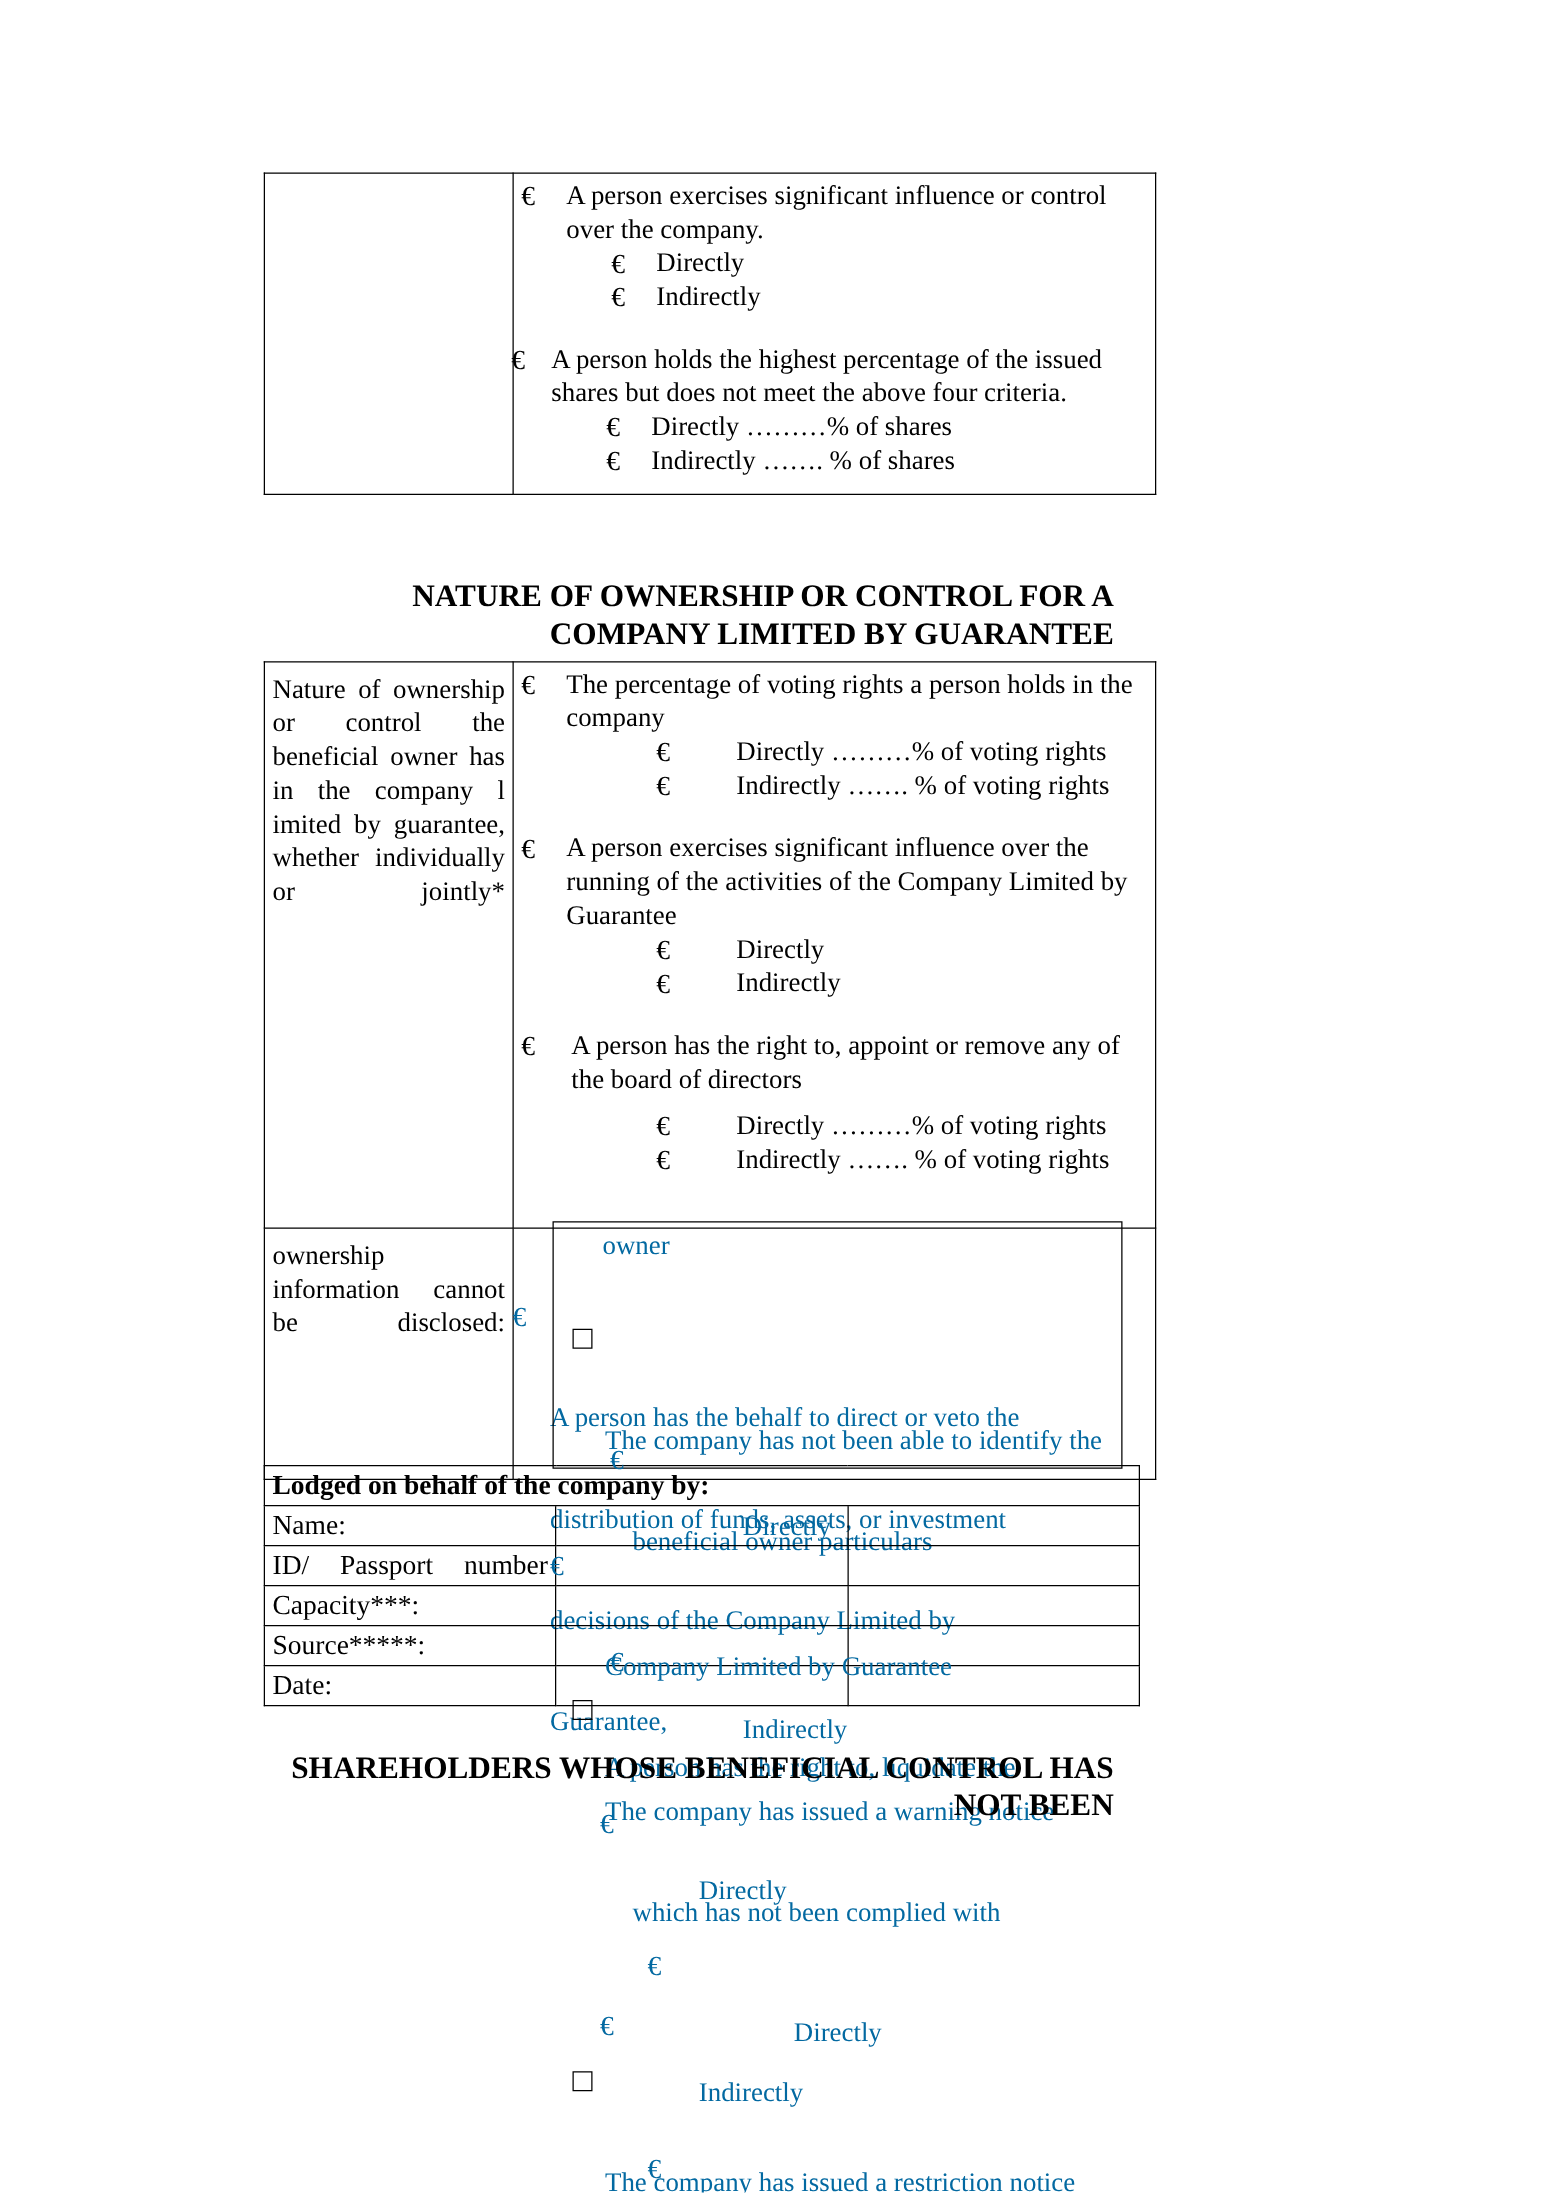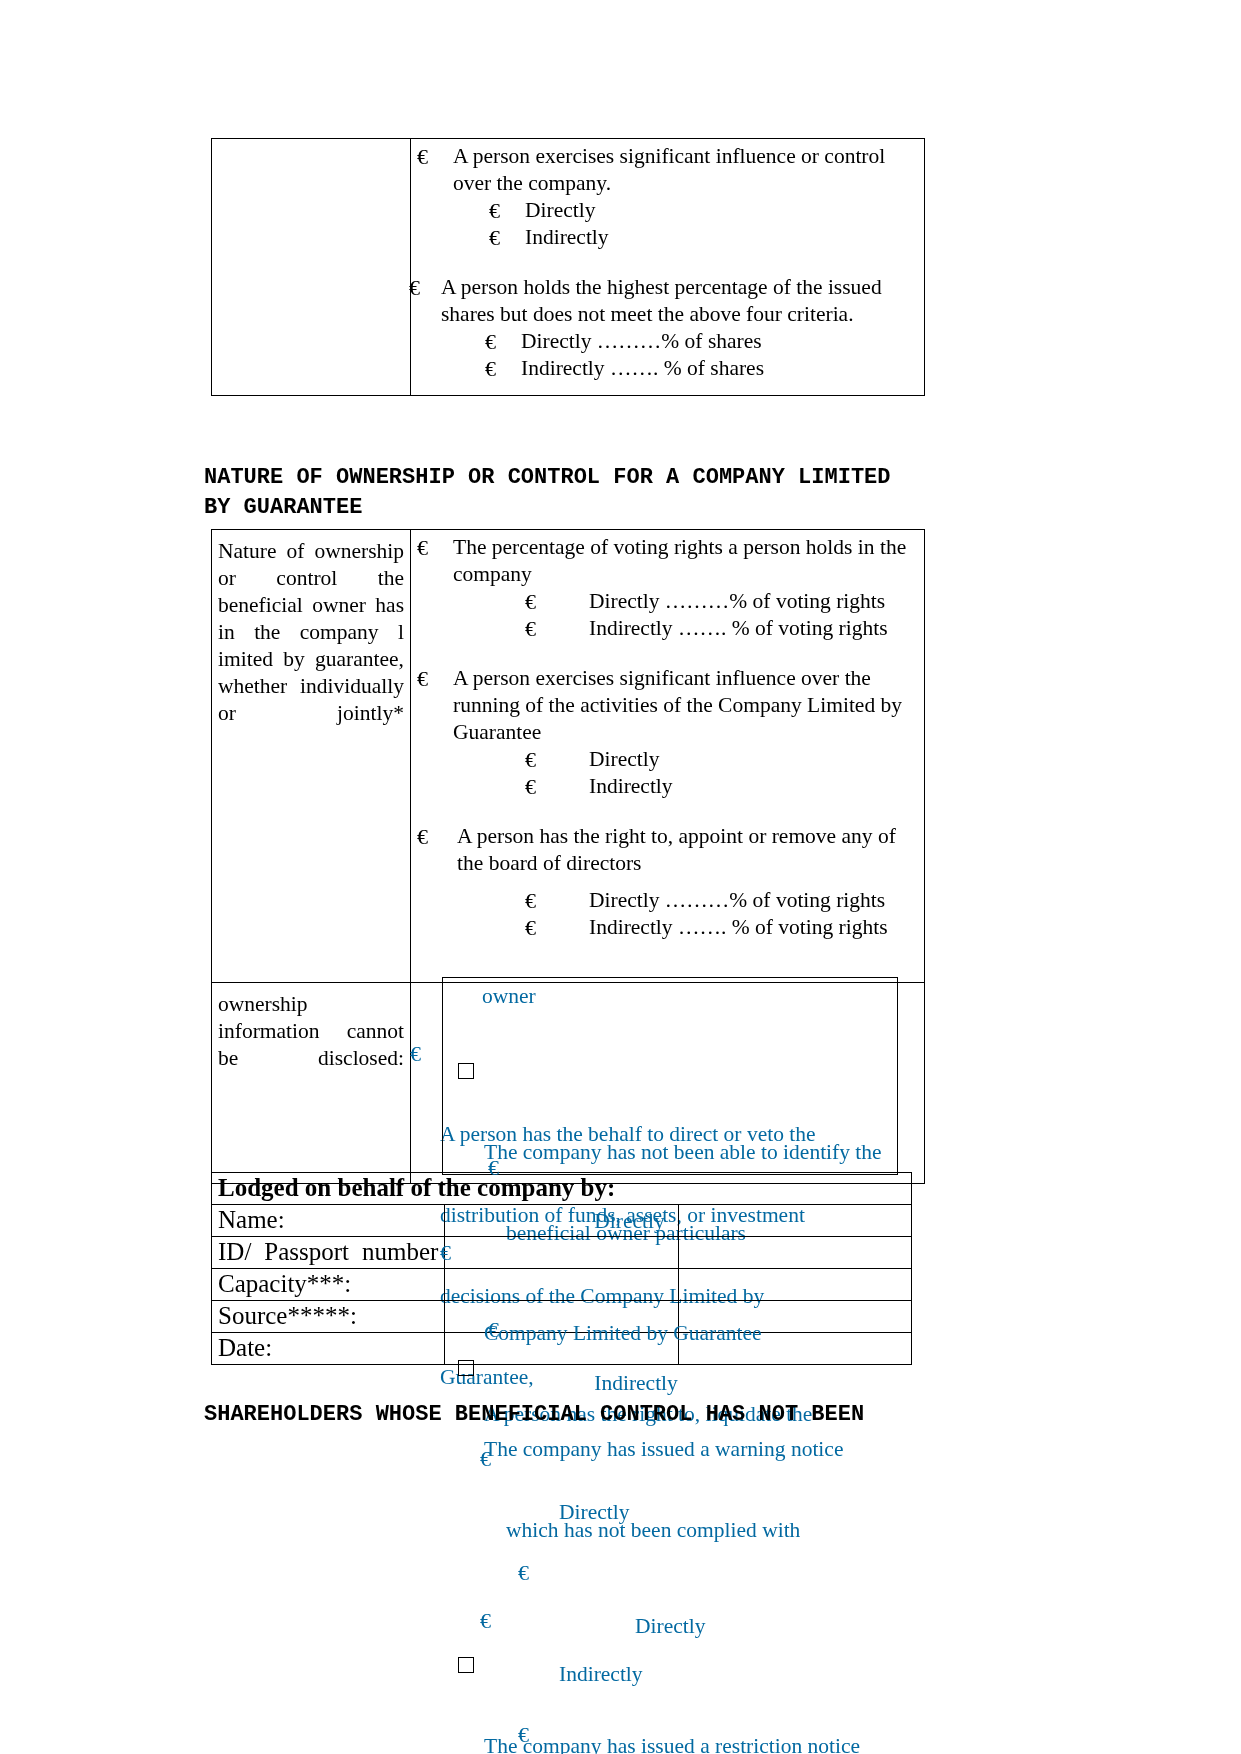--- a/index.html
+++ b/index.html
@@ -63,21 +63,21 @@
   }
   #table-guarantee td.right-cell { width: 501px; }
 
   
   #table-lodged {
     left: 211px;
     top: 1172px;
     width: 687px;
   }
   #table-lodged td {
-    font-size: 25px;
+    font-size: 22px;
     line-height: 26px;
     padding: 2px 6px 3px 6px;
   }
   #table-lodged td.lbl {
     width: 171px;
     text-align: justify;
     text-align-last: justify;
   }
   #table-lodged td.lbl.nojust { text-align-last: left; }
   #table-lodged td.mid { width: 22px; }
@@ -138,25 +138,24 @@
     border: 1.4px solid #000;
     border-left: 1.4px solid #000;
     box-sizing: border-box;
     background: transparent;
   }
 
   
   .heading {
     position: absolute;
     width: 687px;
-    text-align: left;
+    text-align: right;
     font-weight: bold;
-    font-size: 22px;
+    font-size: 25px;
     line-height: 30px;
-    font-family: Liberation Mono, monospace;
   }
   #heading-guarantee { left: 204px; top: 463px; }
   #heading-shareholders { left: 204px; top: 1400px; }
 </style>
 </head>
 <body>
 
 <div class="page">
 
   <table class="tbl" id="table-top">

